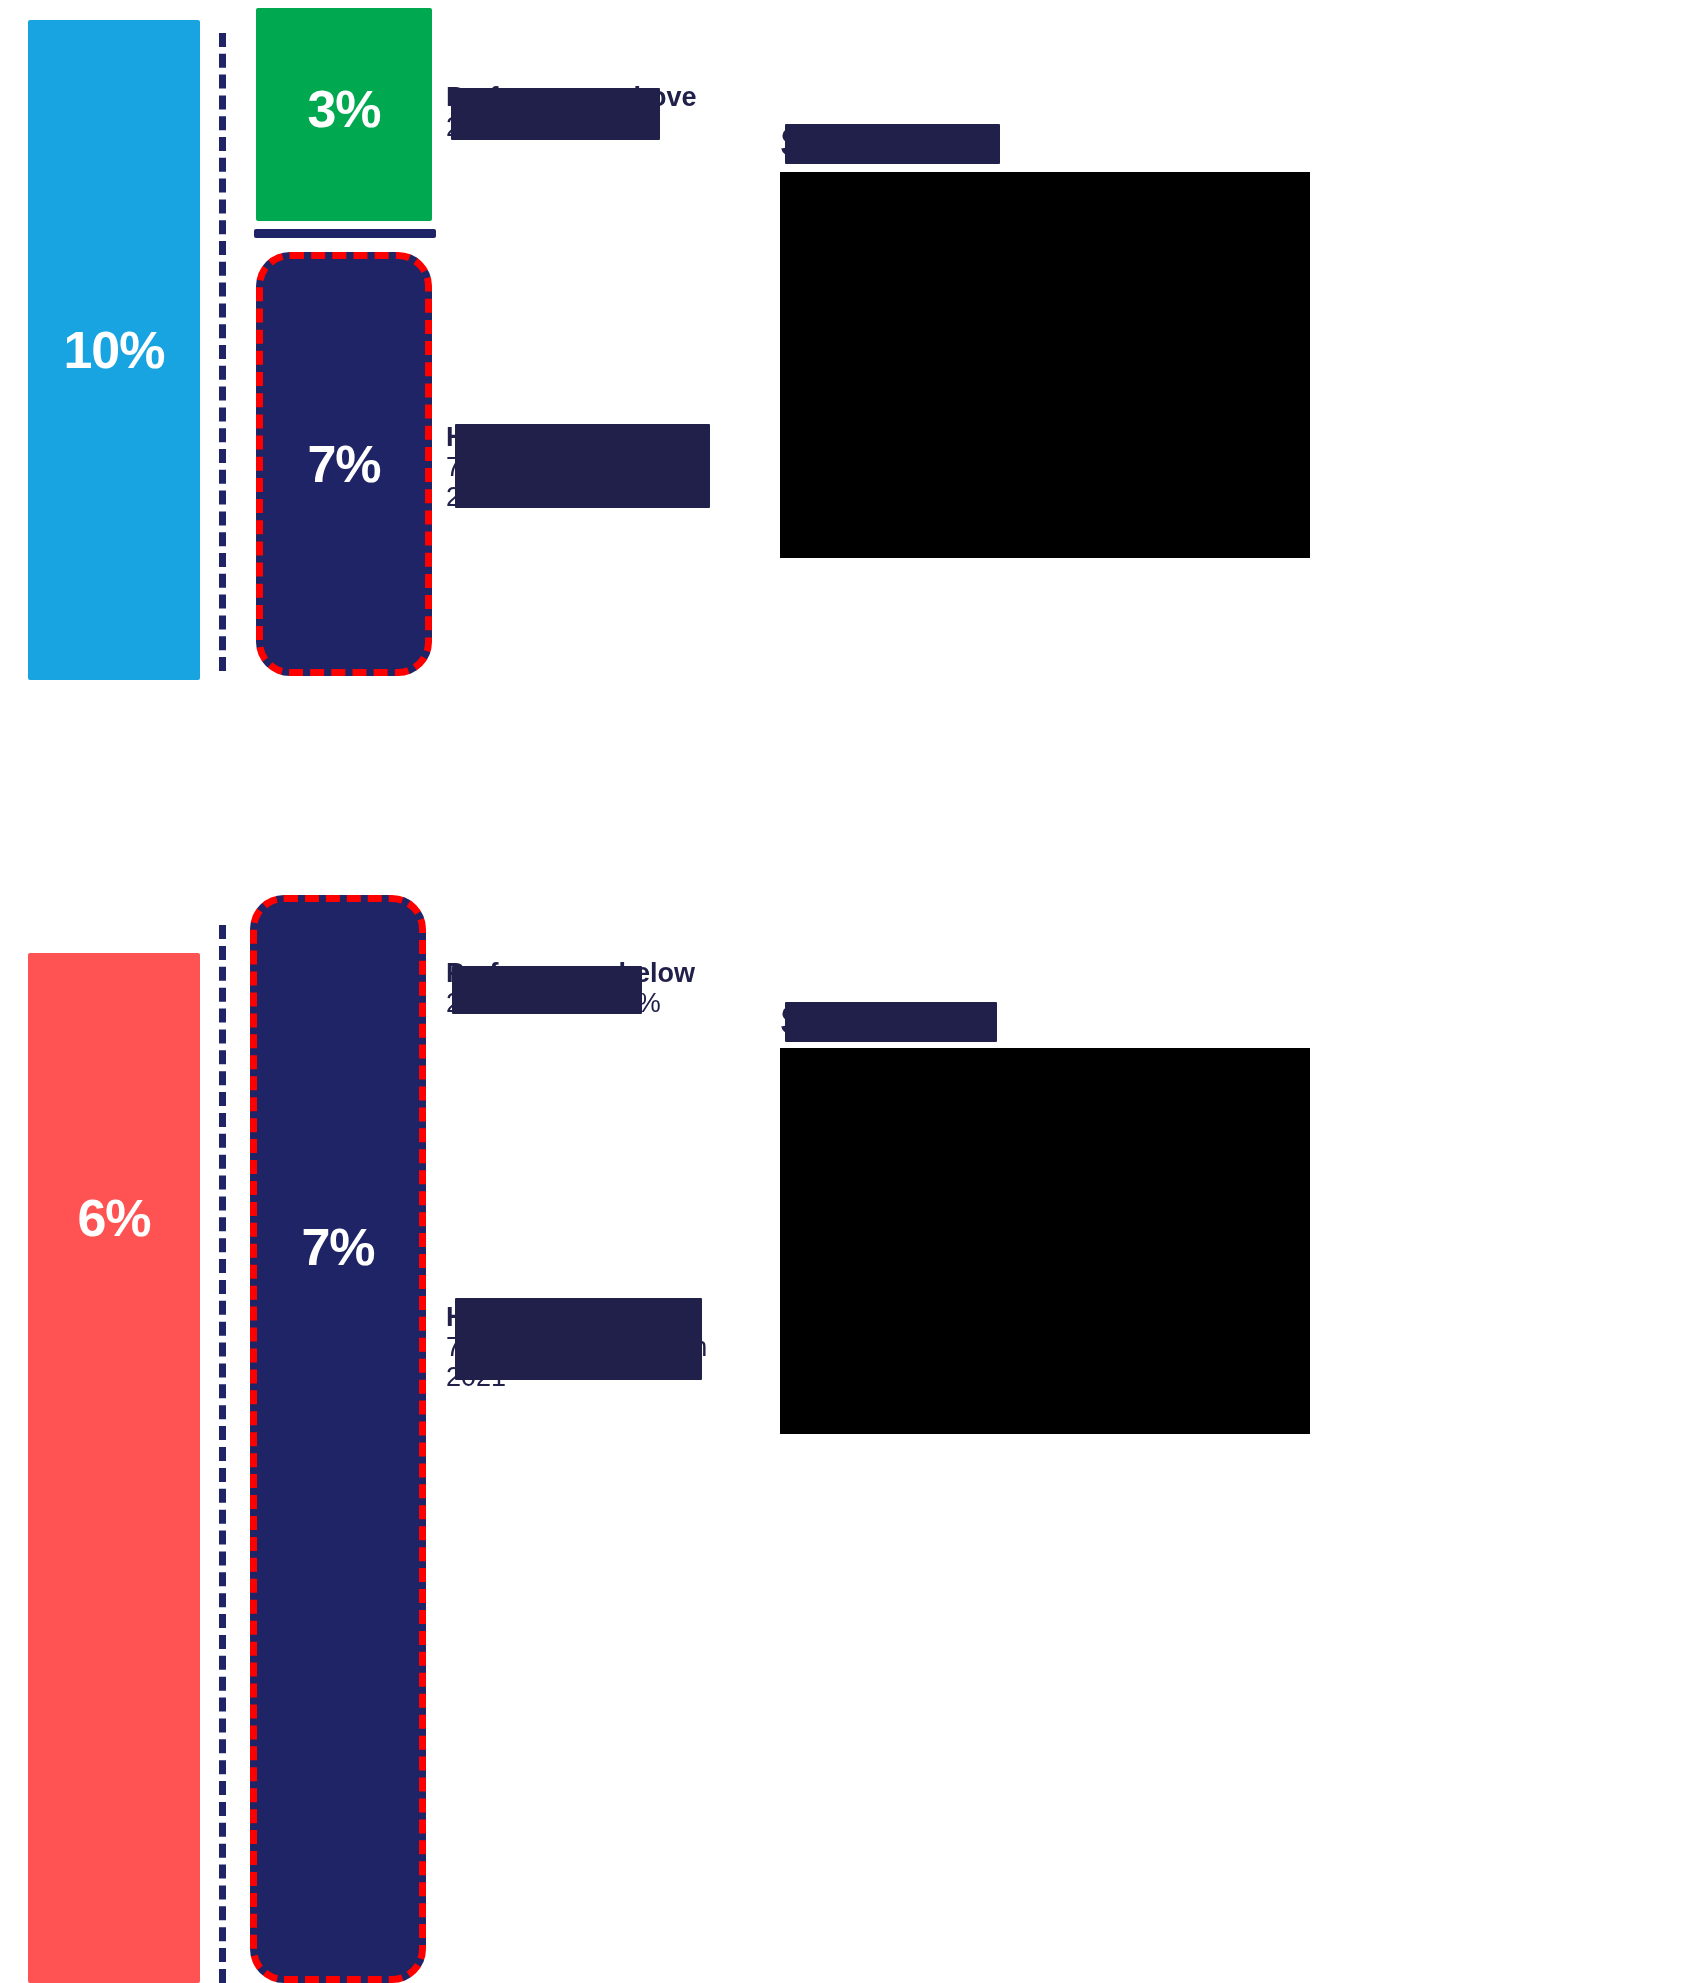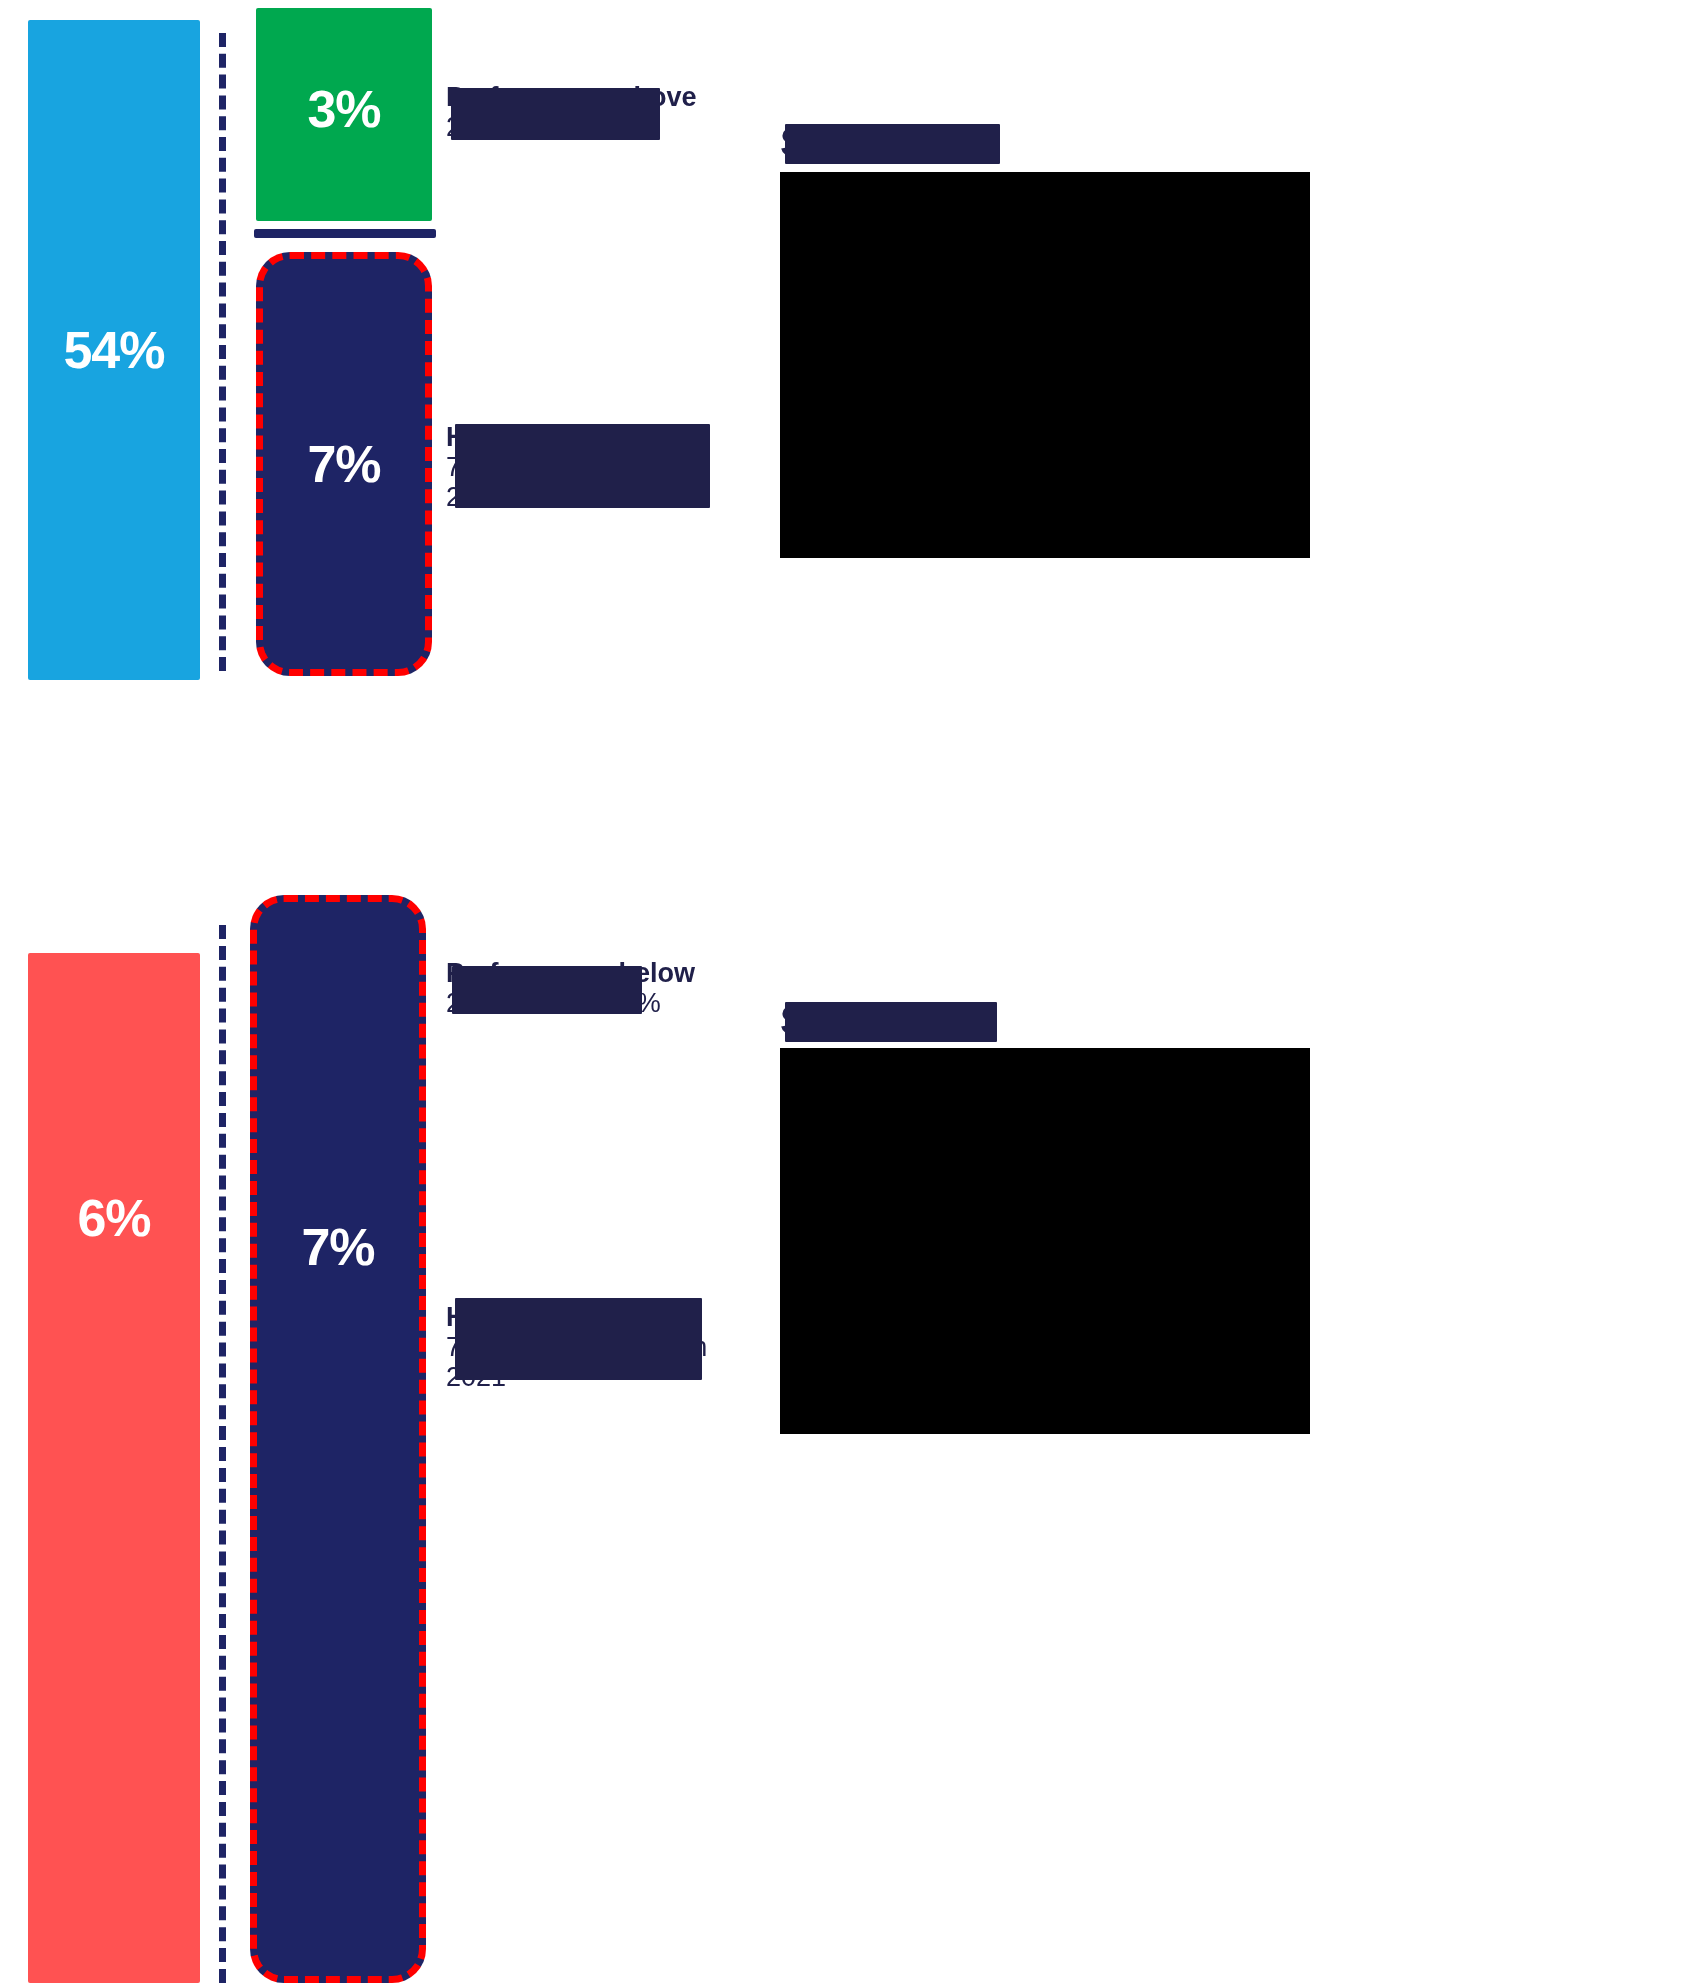--- a/index.html
+++ b/index.html
@@ -52,21 +52,21 @@
   .amt-red{color:#ff4545;font-weight:700;}
   .amt-green{color:#00a651;font-weight:700;}
   .nofee{color:#ff5a52;font-weight:400;}
 </style>
 </head>
 <body>
 
 <div class="scenario" id="scenario-1">
 
   <div class="bar" style="left:28px;top:20px;width:172px;height:660px;background:#18a4e0;">
-    <span class="bar-label">54%</span>
+    <span class="bar-label">10%</span>
   </div>
 
   <div class="dotted-divider" style="left:219px;top:33px;height:638px;"></div>
 
   <div class="bar" style="left:256px;top:8px;width:176px;height:213px;background:#00a84f;">
     <span class="bar-label" style="position:relative;top:-6px;">3%</span>
   </div>
 
   <div class="hwm-line" style="left:254px;top:229px;width:182px;"></div>
 

